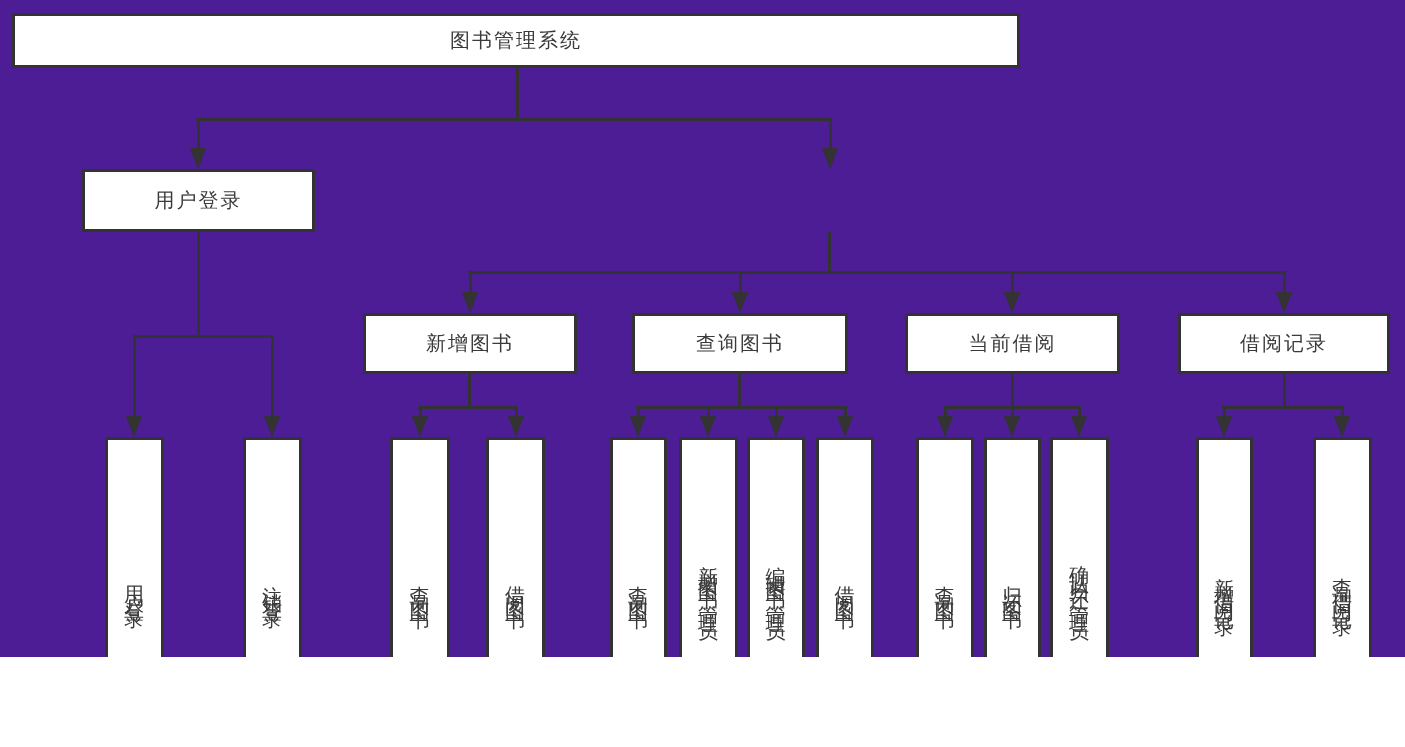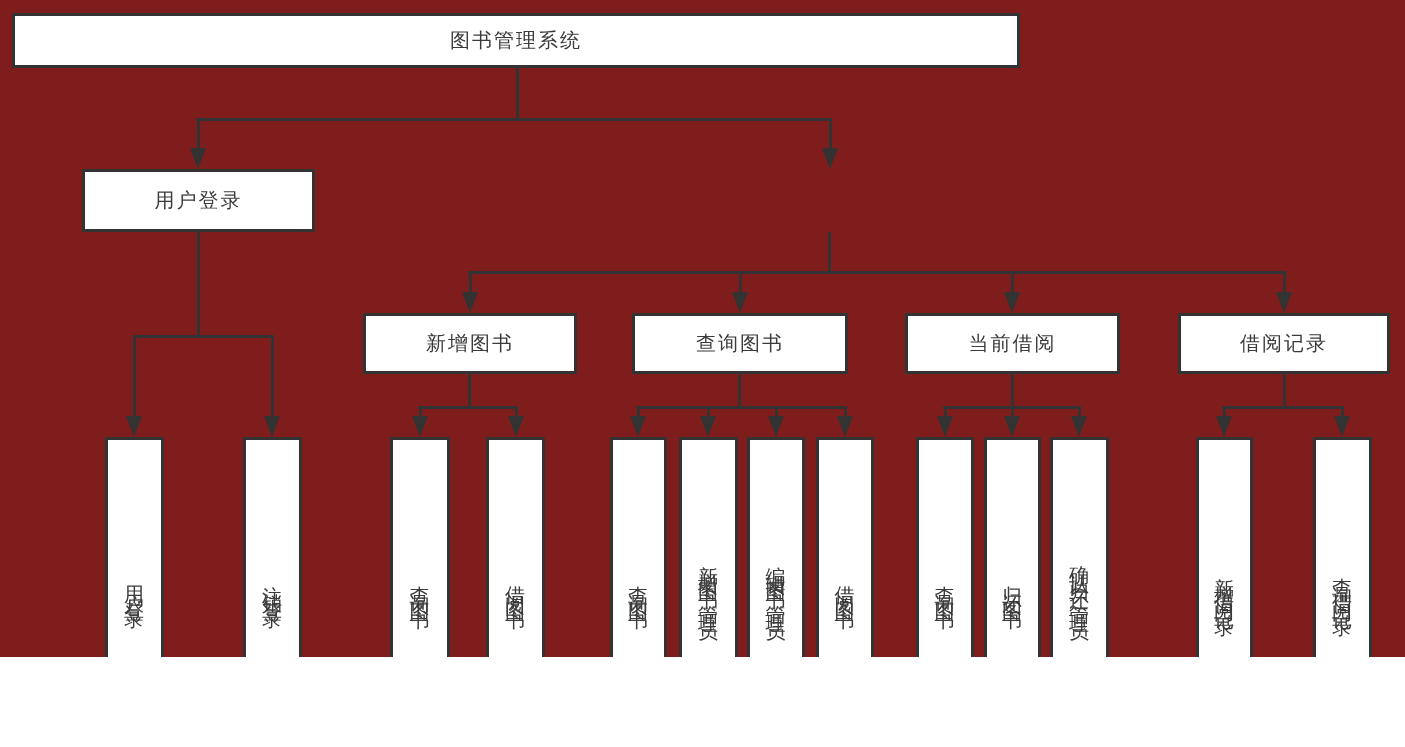--- a/index.html
+++ b/index.html
@@ -1,19 +1,19 @@
 <!DOCTYPE html>
 <html><head>
 <meta charset="utf-8">
 <style>
   html,body{margin:0;padding:0;background:#fff;}
   #stage{
     position:relative;
     width:1405px;height:657px;
-    background:#7f1d1d;
+    background:#4c1d95;
     font-family:Liberation Serif, serif;
     overflow:hidden;
   }
   .node{
     position:absolute;
     box-sizing:border-box;
     background:#fff;
     border:3px solid #333;
     display:flex;
     align-items:center;

